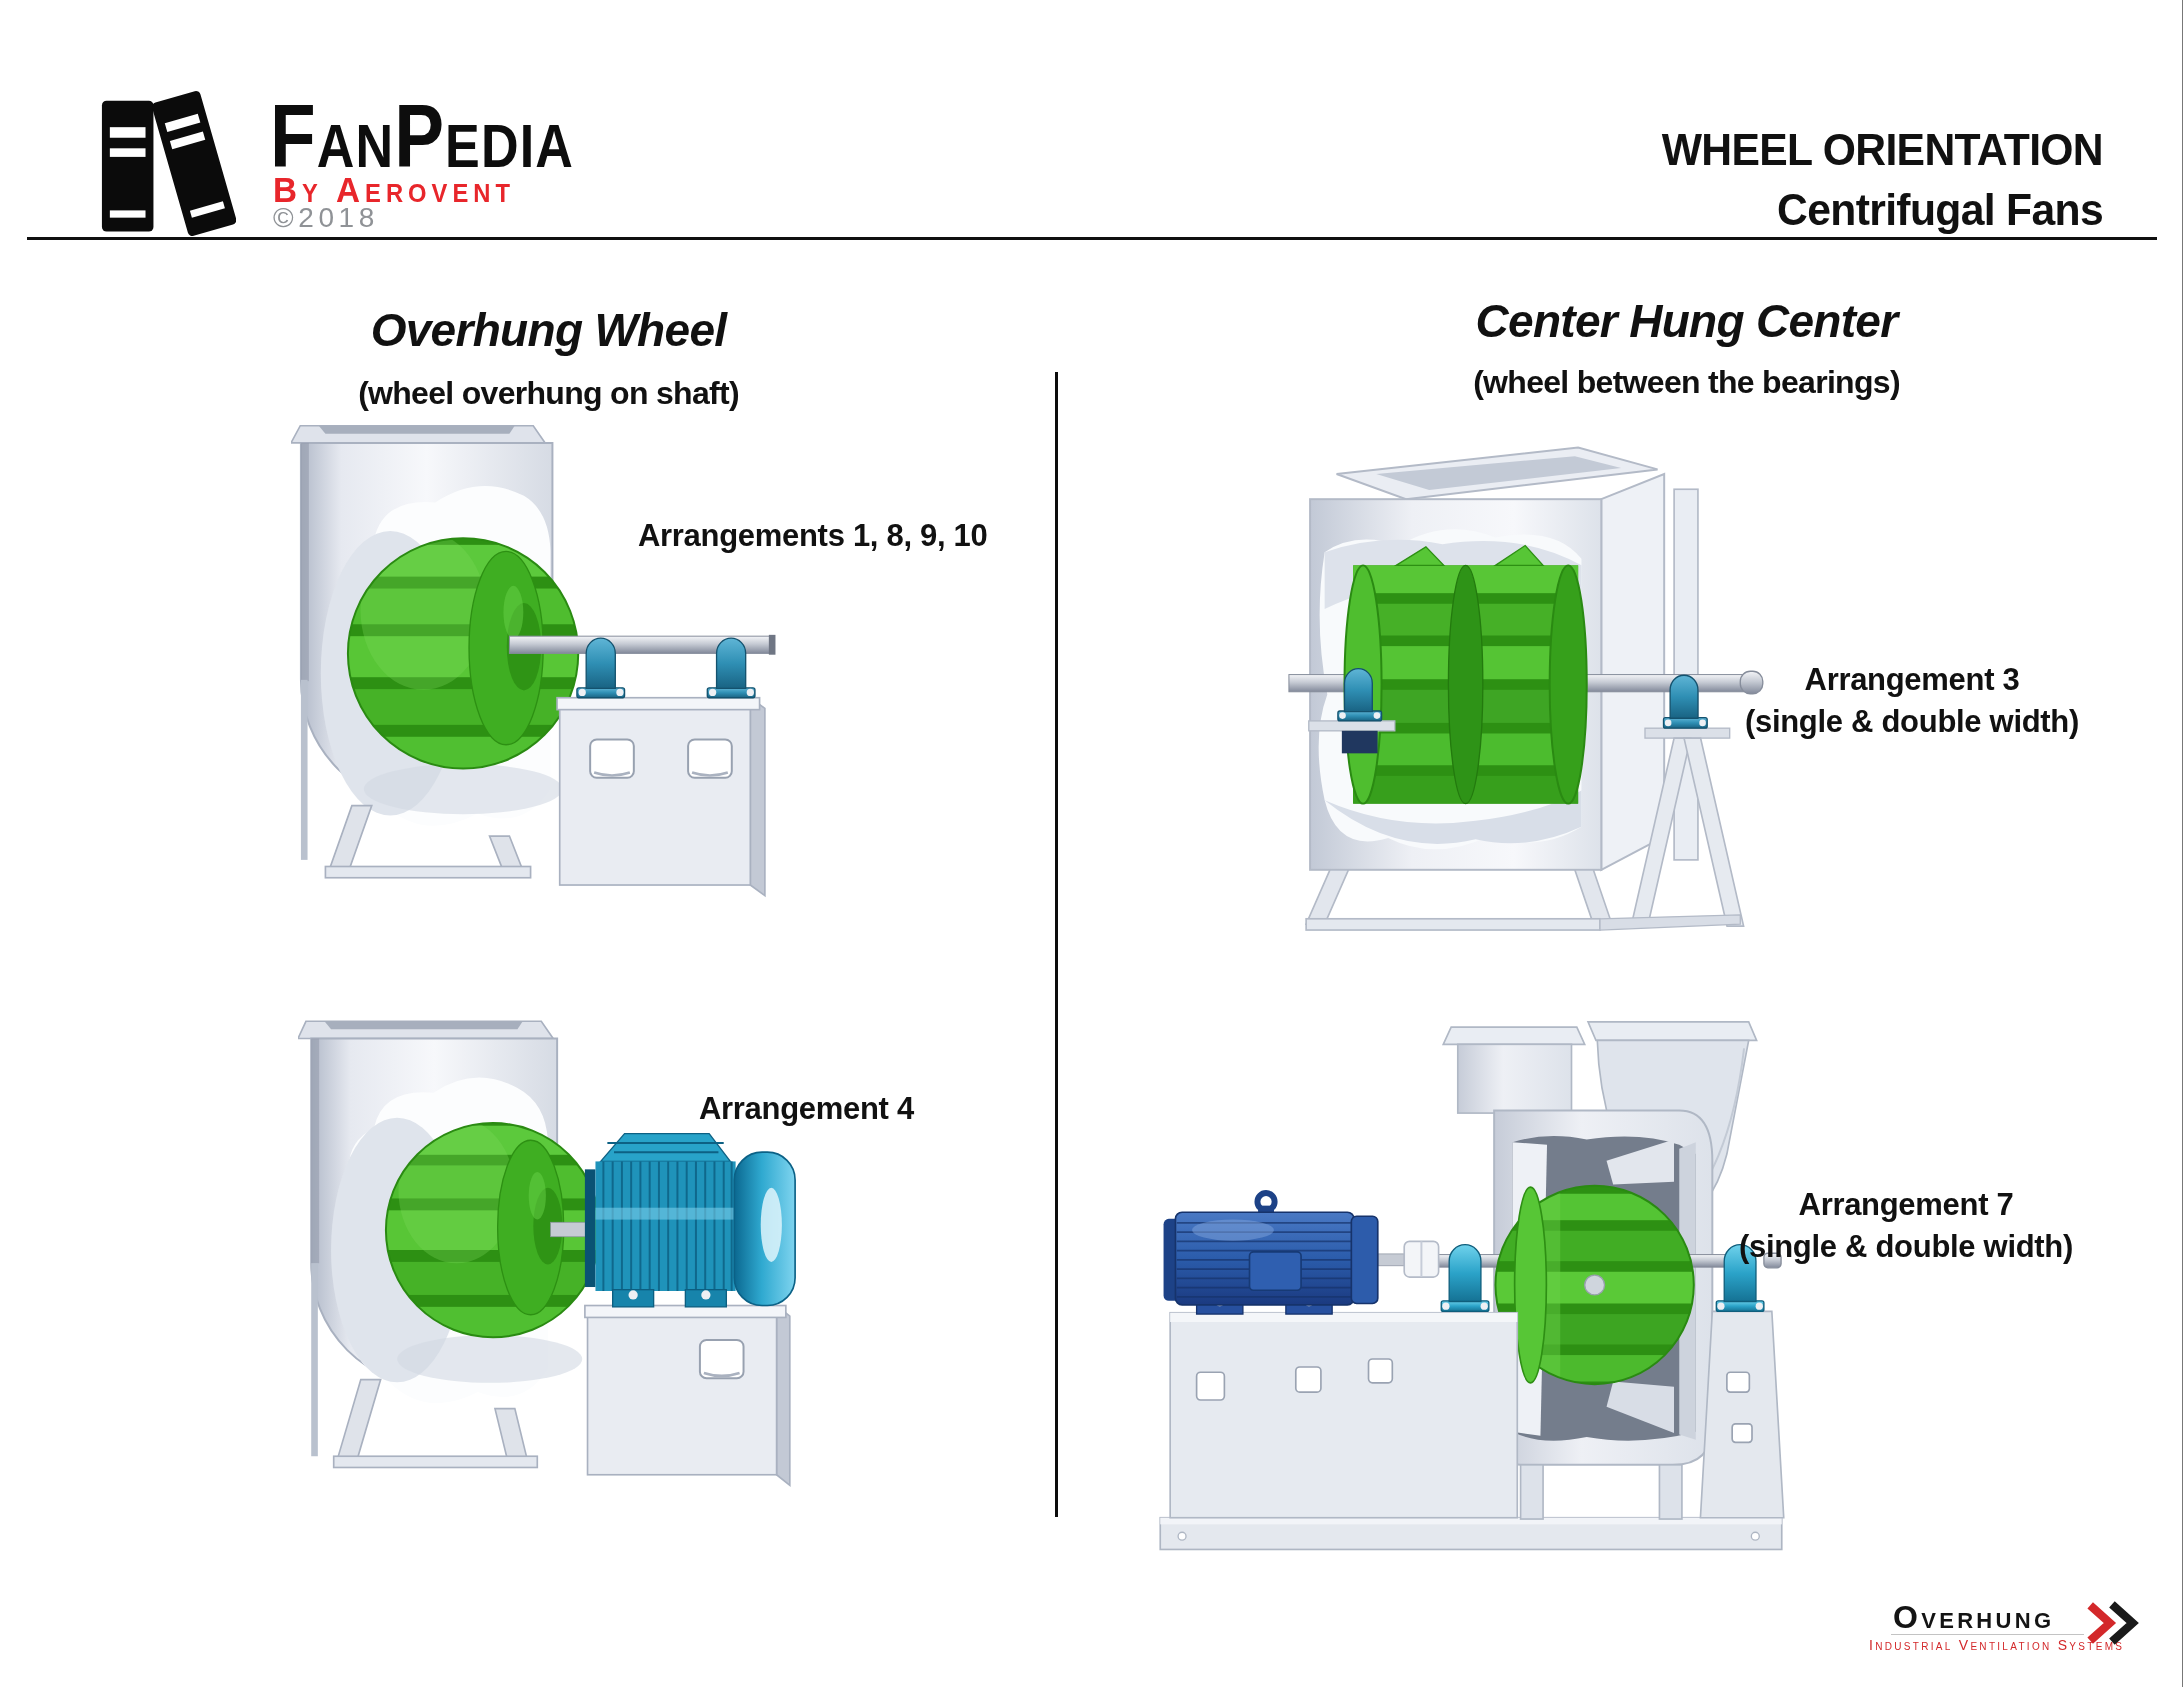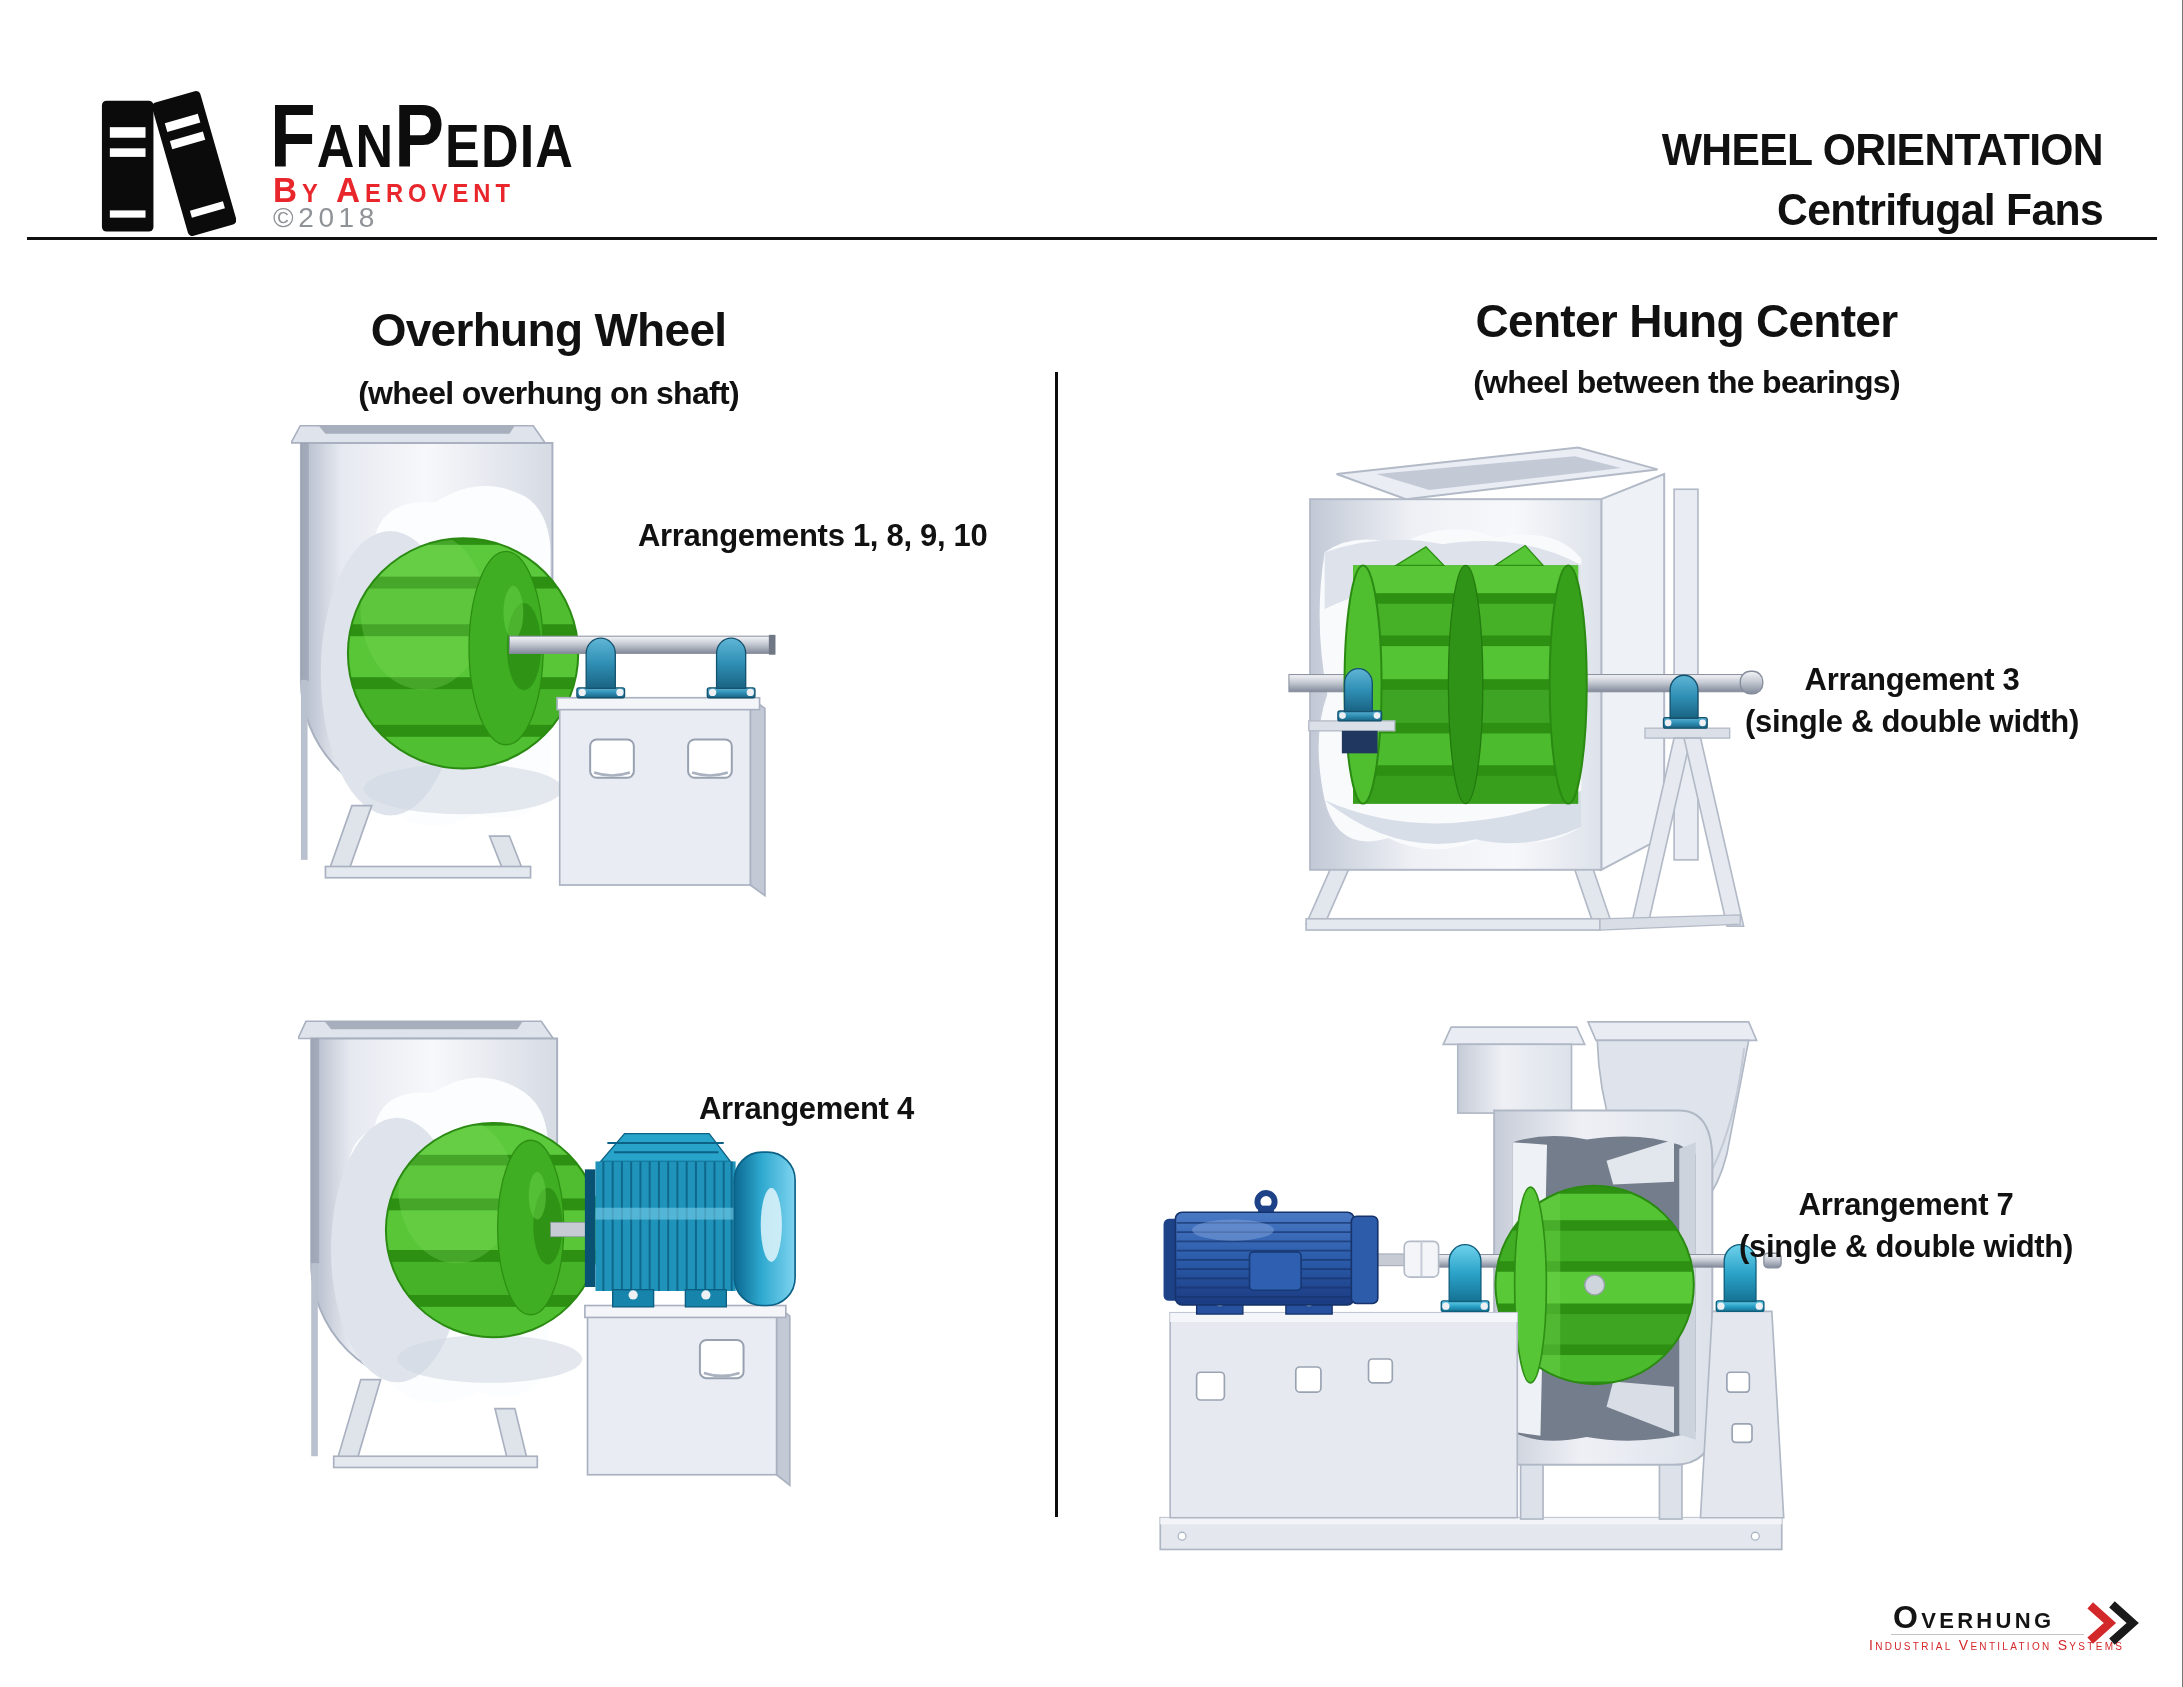--- a/index.html
+++ b/index.html
@@ -20,21 +20,21 @@
   .brand-copy{
     font-size:28px;font-weight:400;letter-spacing:4.6px;color:#8f9296;line-height:28px;white-space:nowrap;
   }
   .doc-title{
     right:79px;top:120px;text-align:right;font-weight:700;line-height:60px;
     font-size:44px;letter-spacing:-0.7px;transform:scaleX(.97);transform-origin:right top;white-space:nowrap;
   }
   .header-rule{left:26.5px;top:237px;width:2130px;height:3.3px;background:#101010;}
   
   .col-head{text-align:center;font-weight:700;white-space:nowrap;}
-  .col-title{font-size:46px;letter-spacing:-0.7px;line-height:52px;}
+  .col-title{font-size:46px;letter-spacing:-0.7px;line-height:52px;font-style:italic;}
   .col-sub{font-size:32px;letter-spacing:-0.7px;line-height:37px;}
   .divider{left:1055px;top:372px;width:3.3px;height:1145px;background:#0c0c0c;}
   
   .fig-label{font-weight:700;font-size:31px;line-height:42px;letter-spacing:-0.3px;white-space:nowrap;}
   .fig-label .l2{display:block;}
   .center{text-align:center;}
   .fig{position:absolute;display:block;}
   
   .footer-brand{font-size:32px;font-weight:700;font-variant:small-caps;letter-spacing:3.3px;color:#141414;line-height:30px;white-space:nowrap;}
   .footer-rule{left:1891px;top:1634px;width:193px;height:1.3px;background:#c3c3c3;}

